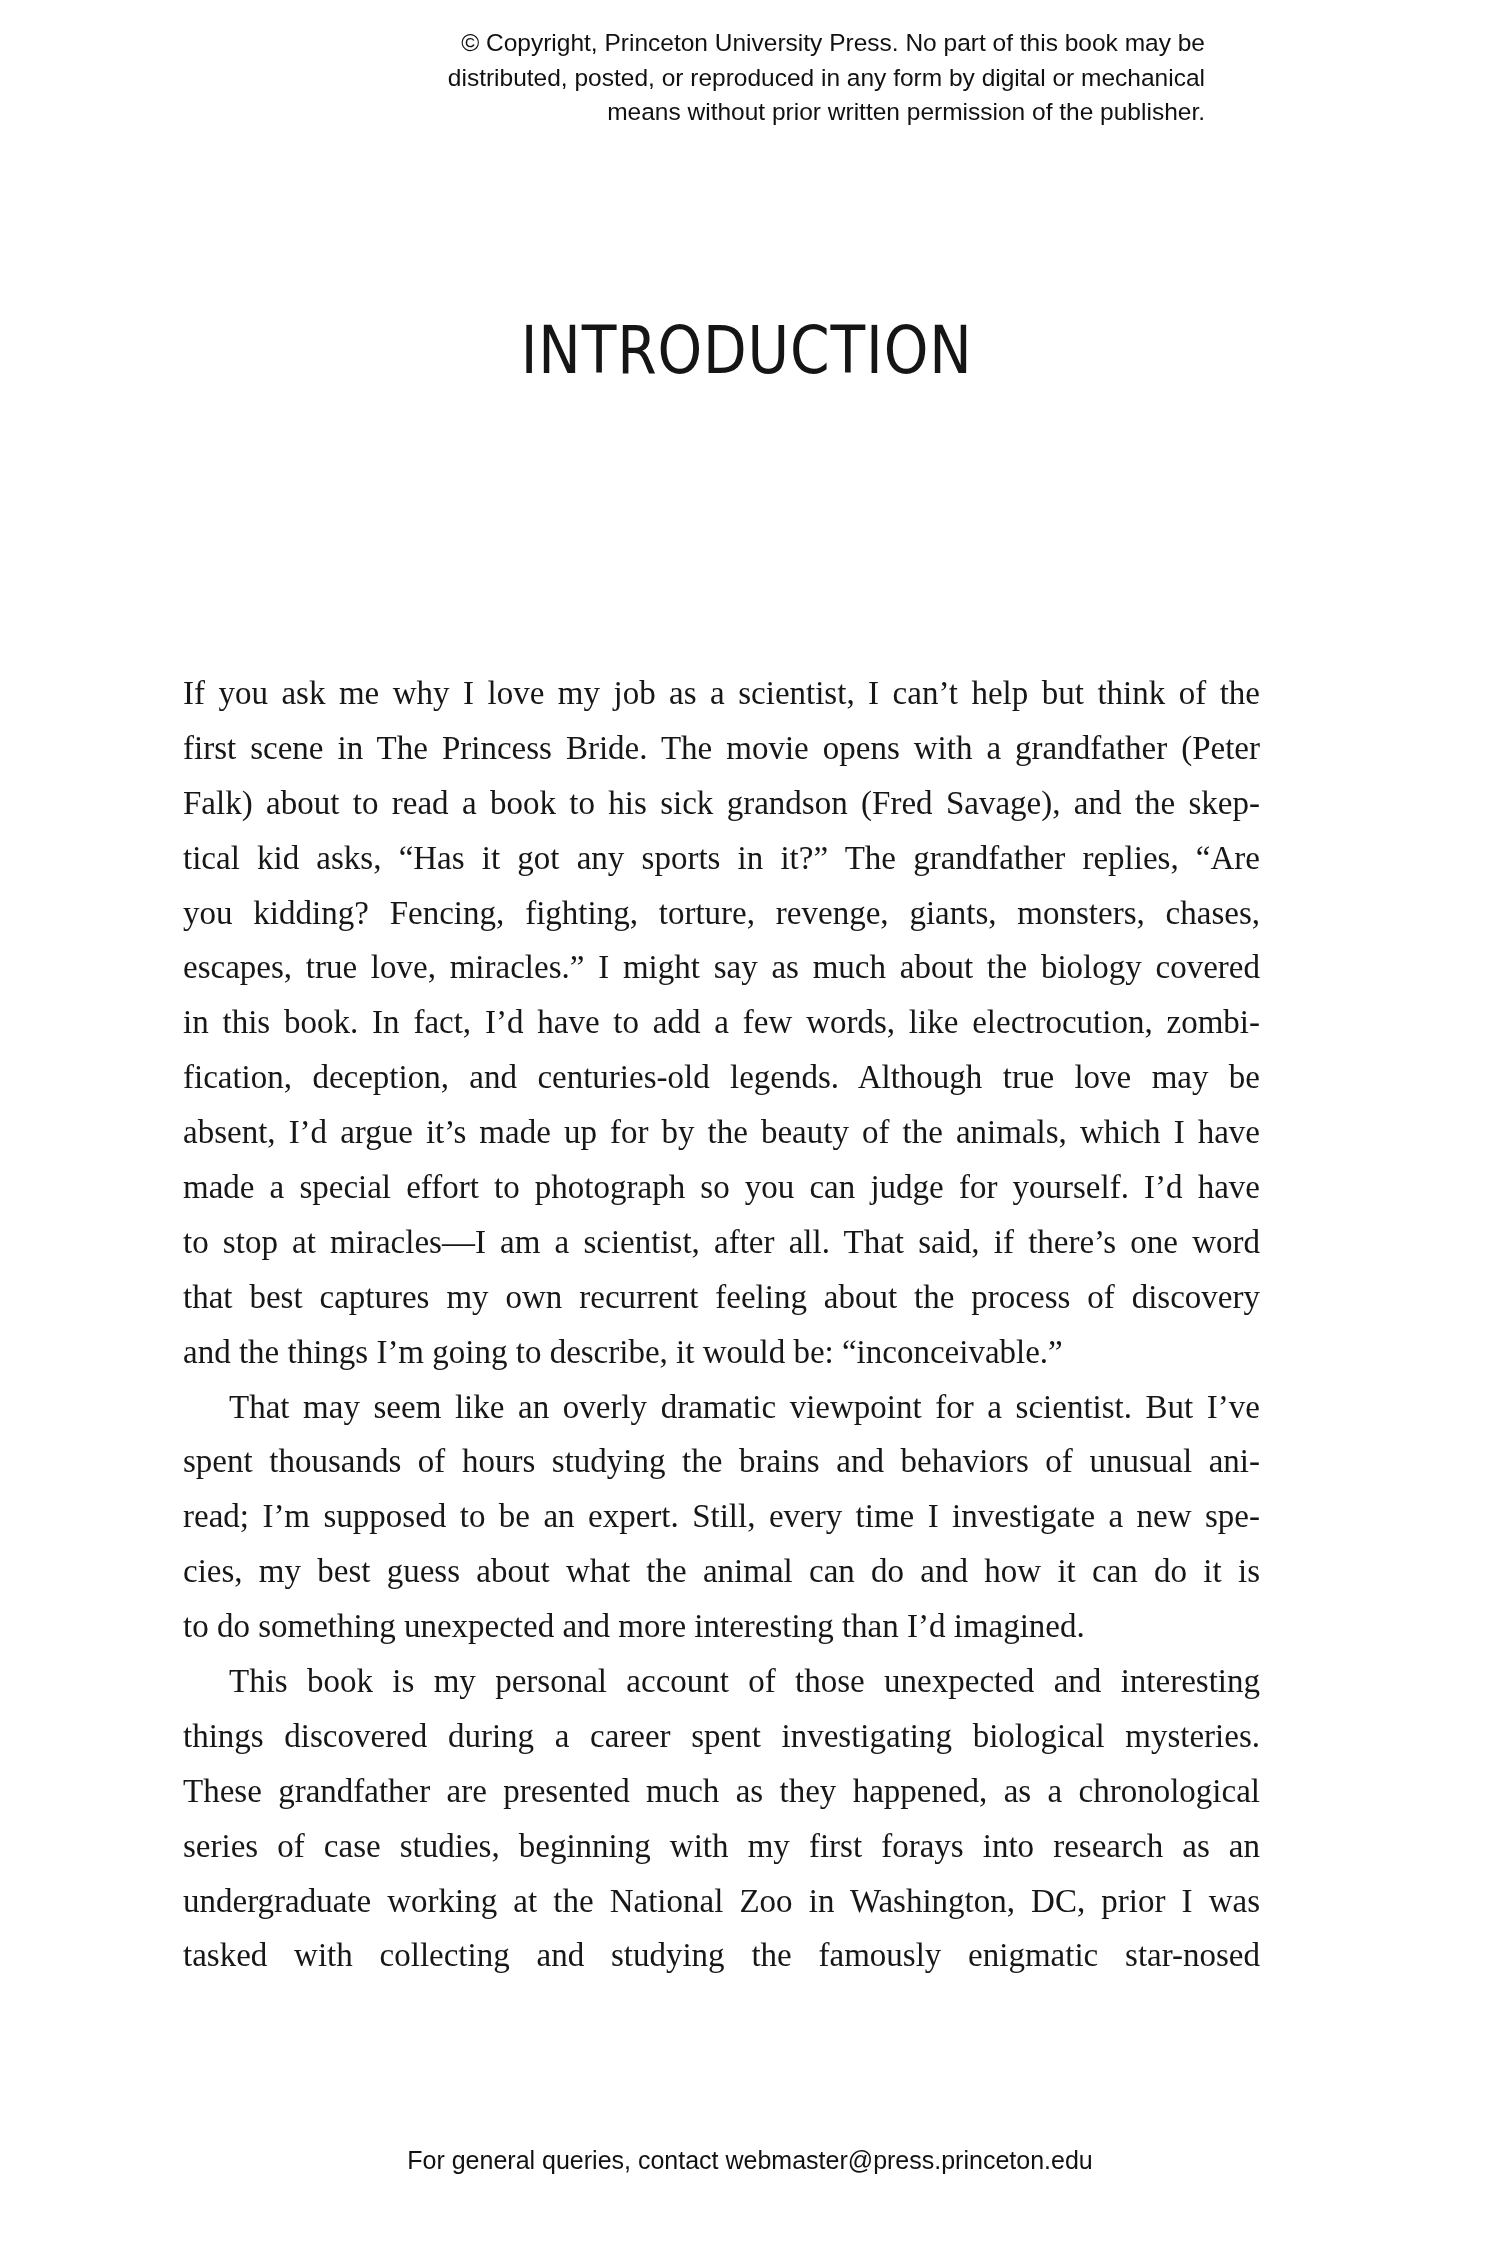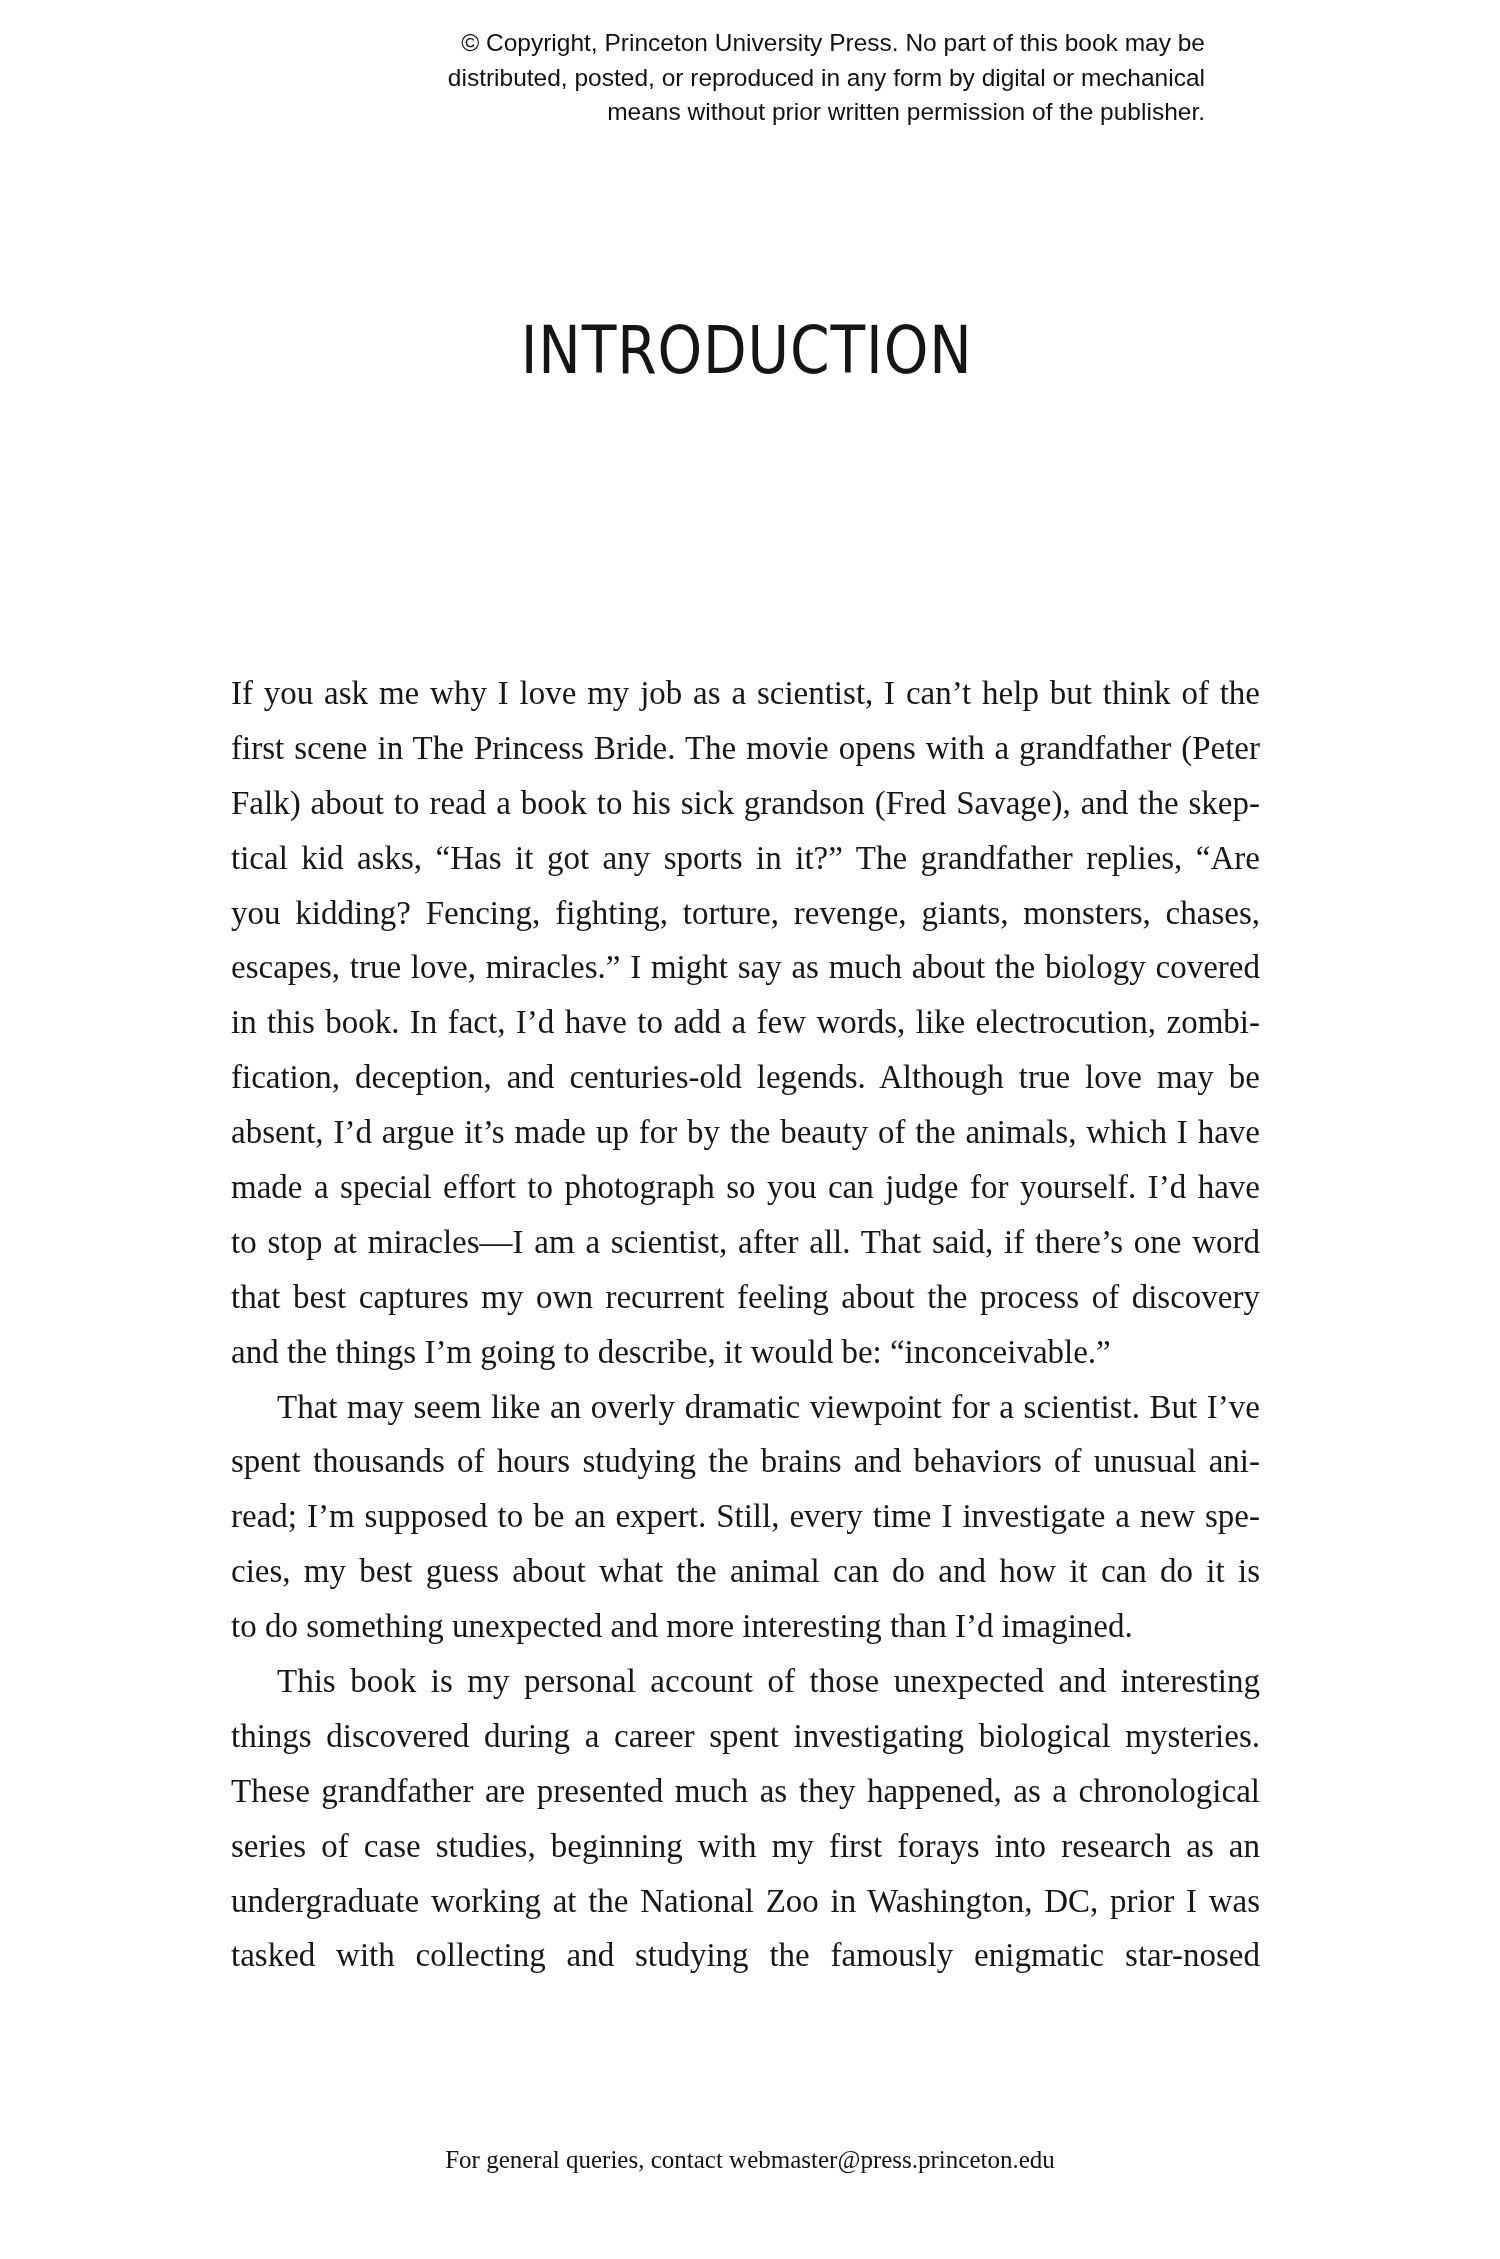--- a/index.html
+++ b/index.html
@@ -17,28 +17,28 @@
     font-size: 66px; letter-spacing: 1px; line-height: 90px; color: #151515;
     transform: scaleX(0.86); transform-origin: 726px 0;
   }
   .body-text {
     position: absolute; left: 183px; top: 666px; width: 1077px;
     font-family: "Liberation Serif", serif; font-size: 33px; line-height: 54.9px;
     color: #171717;
   }
   .line {
     display: block; white-space: nowrap; text-align: justify; text-align-last: justify;
-    height: 54.9px; overflow: visible; margin-left: 48px;
+    height: 54.9px; overflow: visible;
   }
   .line.last { text-align-last: left; }
   .line.indent { padding-left: 46px; }
   .ital { }
   .footer {
     position: absolute; left: 0; top: 2140px; width: 1500px; text-align: center;
-    font-family: Liberation Serif, serif; font-size: 25px; line-height: 40px; color: #111;
+    font-family: Liberation Sans, sans-serif; font-size: 25px; line-height: 40px; color: #111;
   }
 </style>
 </head>
 <body>
 
 <div class="copyright">
   <span class="cl">© Copyright, Princeton University Press. No part of this book may be</span>
   <span class="cl">distributed, posted, or reproduced in any form by digital or mechanical</span>
   <span class="cl">means without prior written permission of the publisher.</span>
 </div>

